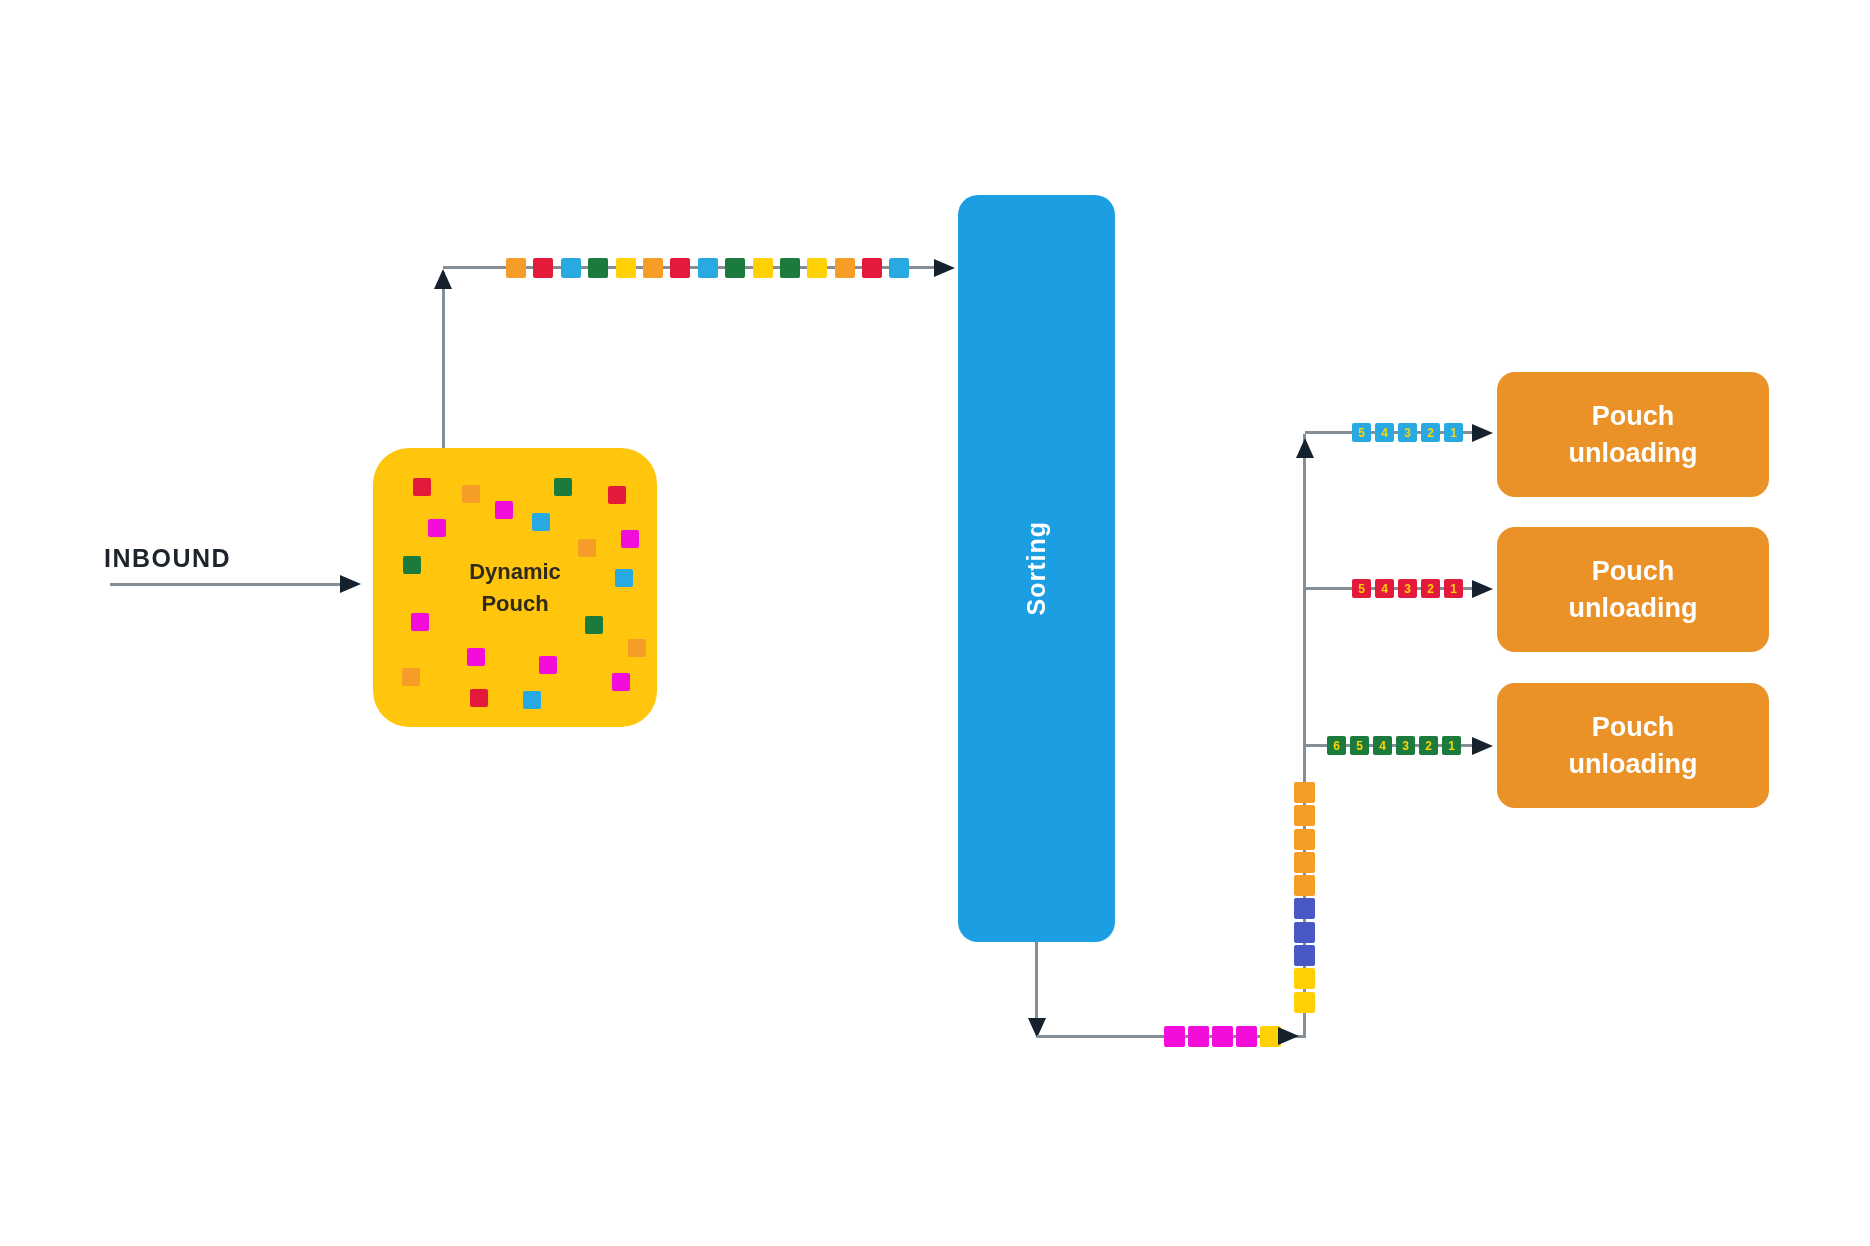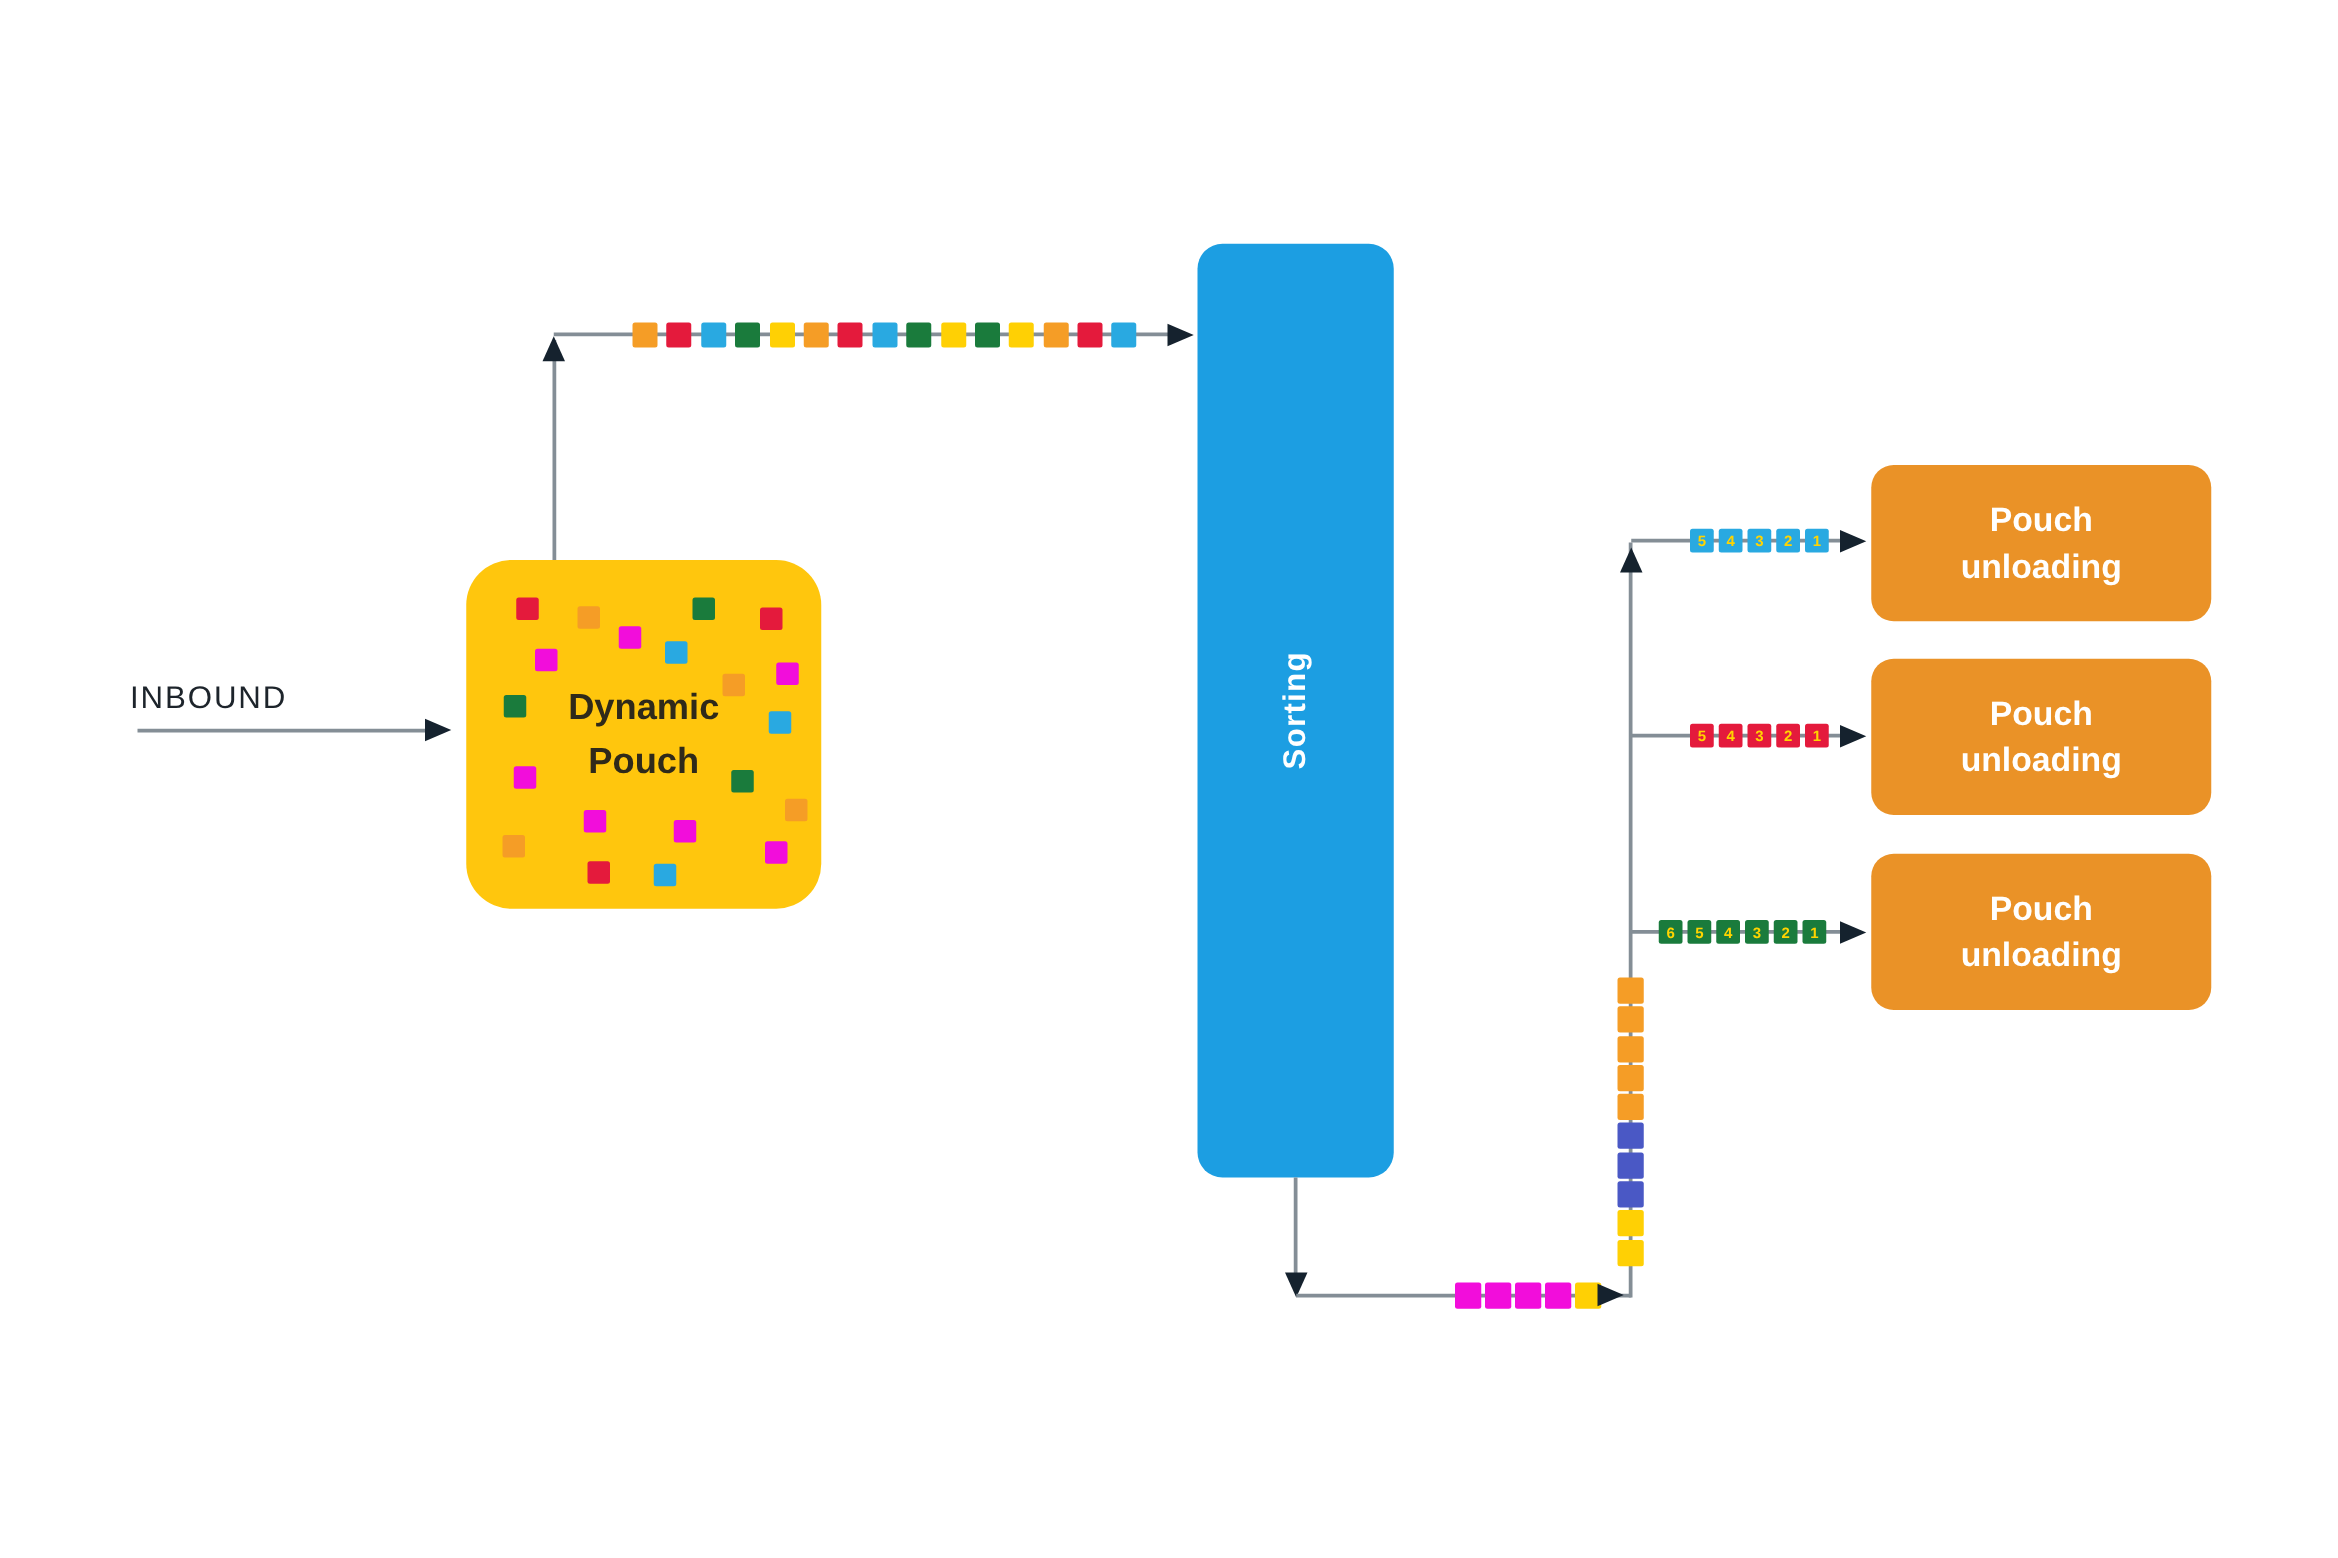--- a/index.html
+++ b/index.html
@@ -15,22 +15,22 @@
   .sq{width:20px;height:20px;border-radius:2px;flex:0 0 auto;}
   .h-run{position:absolute;display:flex;gap:7.4px;}
   .h-run2{position:absolute;display:flex;gap:3px;}
   .h-run2 .sq{width:21px;height:21px;}
   .v-run{position:absolute;display:flex;flex-direction:column;gap:2.3px;}
   .v-run .sq{width:21px;height:21px;}
   .buffer-box{position:absolute;left:373px;top:448px;width:284px;height:279px;border-radius:36px;background:#FFC60D;}
   .buffer-squares{position:absolute;left:0;top:0;right:0;bottom:0;}
   .buffer-squares .sq{position:absolute;width:18px;height:18px;}
   .buffer-label{position:absolute;left:0;top:0;right:0;bottom:0;display:flex;flex-direction:column;
-    align-items:center;justify-content:center;font-size:29px;font-weight:bold;color:#2F2A1A;line-height:1.45;}
-  .inbound-label{position:absolute;left:104px;top:544px;font-size:25px;font-weight:normal;
+    align-items:center;justify-content:center;font-size:22px;font-weight:bold;color:#2F2A1A;line-height:1.45;}
+  .inbound-label{position:absolute;left:104px;top:544px;font-size:25px;font-weight:bold;
     letter-spacing:1.5px;color:#1D242B;}
   .sorting-box{position:absolute;left:958px;top:195px;width:157px;height:747px;border-radius:20px;
     background:#1C9EE2;display:flex;align-items:center;justify-content:center;}
   .sorting-label{writing-mode:vertical-rl;transform:rotate(180deg);color:#ffffff;font-size:25px;
     font-weight:bold;letter-spacing:1px;}
   .num-run{position:absolute;display:flex;gap:4px;}
   .numsq{width:19px;height:19px;border-radius:2px;display:flex;align-items:center;justify-content:center;
     color:#FFD400;font-size:12px;font-weight:bold;flex:0 0 auto;}
   .pouch-box{position:absolute;left:1497px;width:272px;height:125px;border-radius:18px;background:#EA9227;
     display:flex;flex-direction:column;align-items:center;justify-content:center;color:#ffffff;

